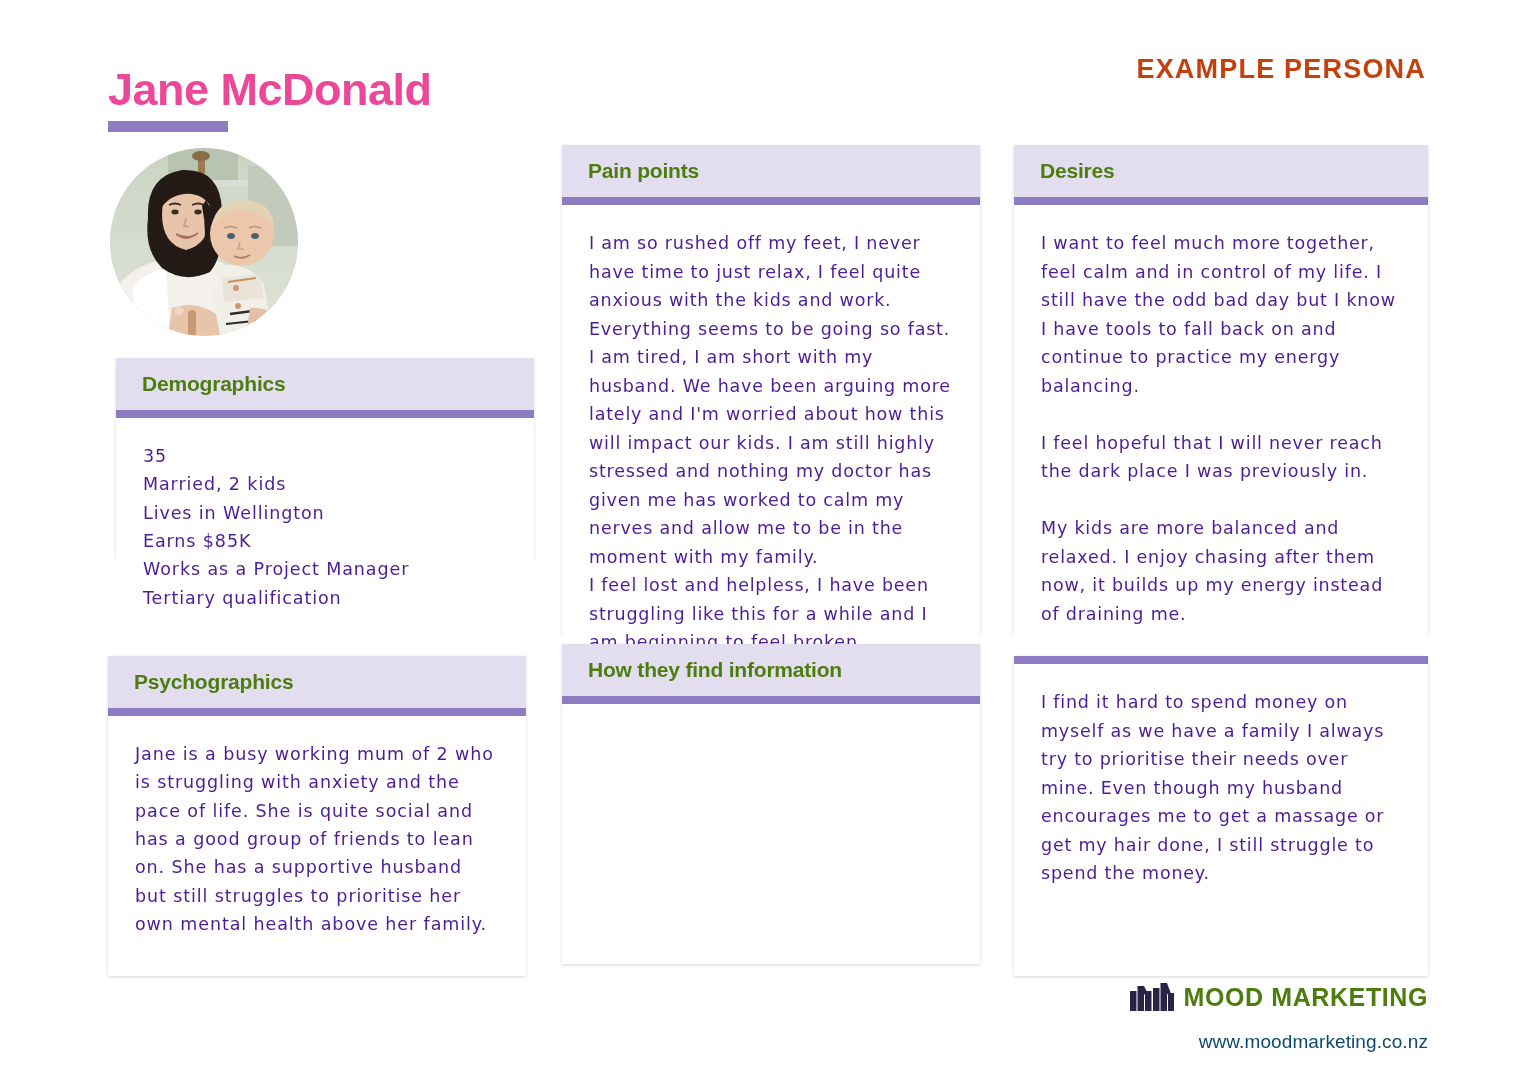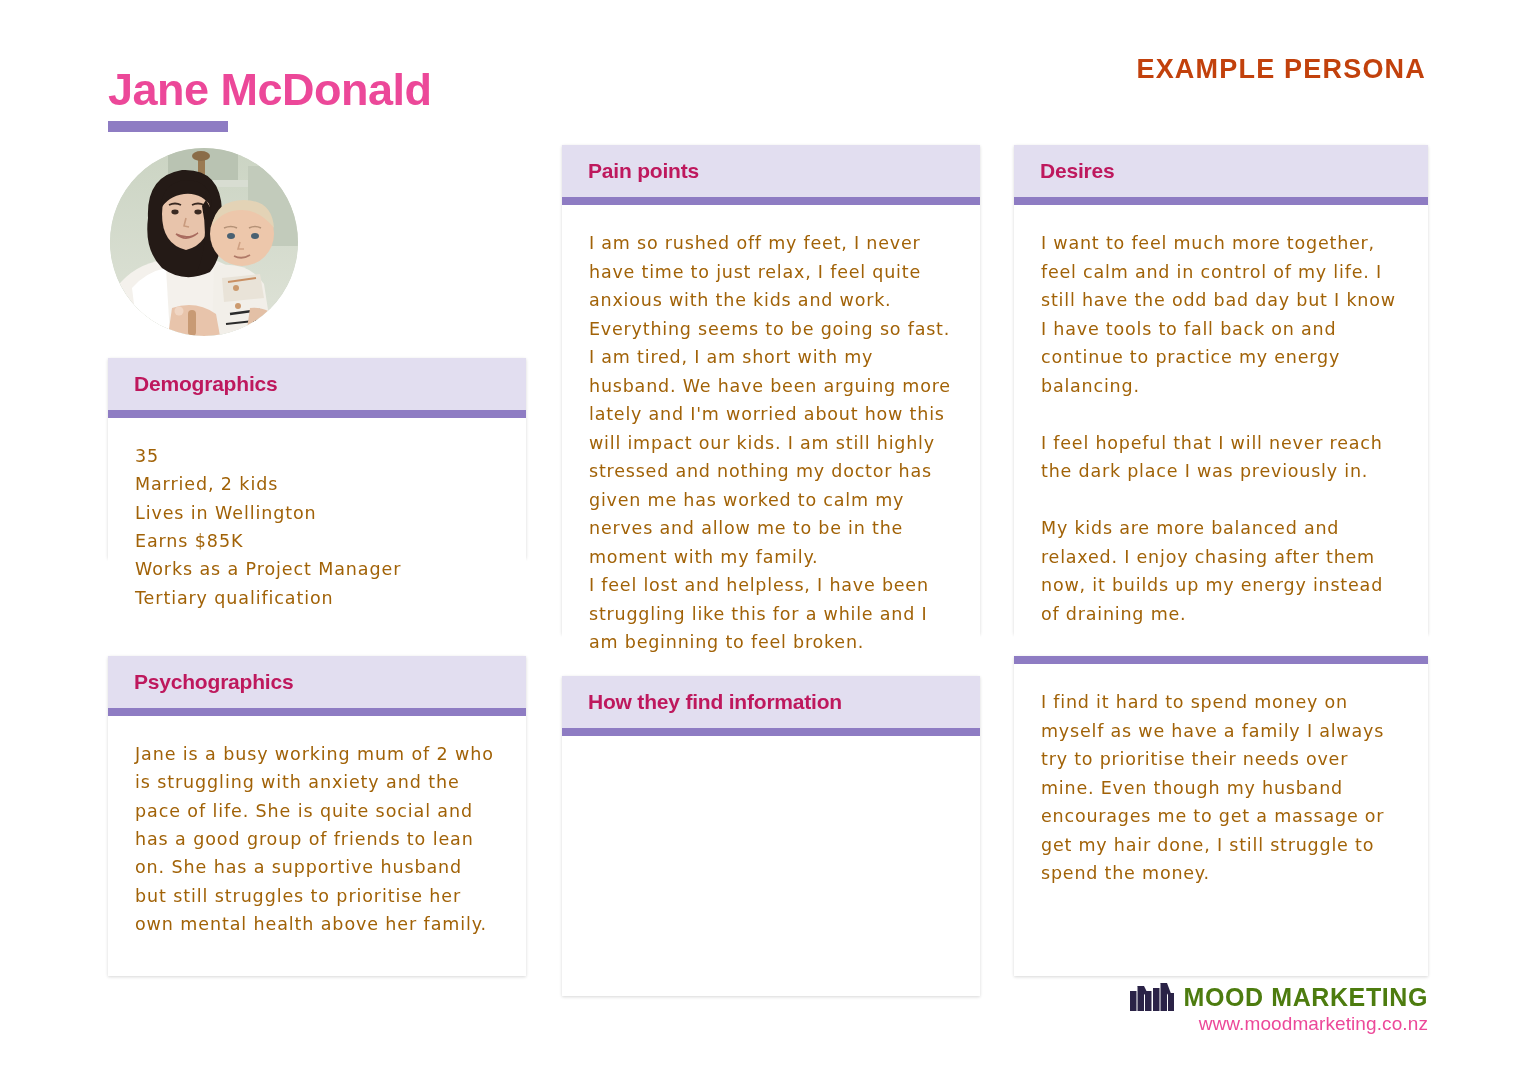--- a/index.html
+++ b/index.html
@@ -68,46 +68,46 @@
     background: #E2DEF0;
     height: 52px;
     display: flex;
     align-items: center;
     padding-left: 26px;
     box-sizing: border-box;
   }
   .card-head-title {
     font-size: 21px;
     font-weight: bold;
-    color: #be185d;
+    color: #4d7c0f;
     letter-spacing: -0.2px;
   }
   .accent-bar {
     height: 8px;
     background: #8E7CC3;
   }
   .card-body {
     padding: 24px 26px 20px 27px;
     box-sizing: border-box;
     font-family: "DejaVu Sans", sans-serif;
     font-size: 17.5px;
     line-height: 1.62;
     letter-spacing: 0.9px;
-    color: #a16207;
+    color: #4c1d95;
     white-space: pre-wrap;
     background: #ffffff;
   }
   .card-body.tight { letter-spacing: 0.8px; line-height: 1.63; }
 
   
-  #card-demographics { left: 108px;  top: 358px; width: 418px; height: 200px; }
+  #card-demographics { left: 116px;  top: 358px; width: 418px; height: 200px; }
   #card-psychographics { left: 108px; top: 656px; width: 418px; height: 320px; }
   
   #card-pain        { left: 562px;  top: 145px; width: 418px; height: 489px; }
-  #card-findinfo    { left: 562px;  top: 676px; width: 418px; height: 320px; }
+  #card-findinfo    { left: 562px;  top: 644px; width: 418px; height: 320px; }
   
   #card-desires     { left: 1014px; top: 145px; width: 414px; height: 489px; }
   #card-influenced  { left: 1014px; top: 656px; width: 414px; height: 320px; }
 
   
   .brand {
     position: absolute;
     right: 108px;
     top: 982px;
     text-align: right;
@@ -120,23 +120,23 @@
   }
   .brand-mark { display: block; }
   .brand-name {
     font-size: 25px;
     font-weight: bold;
     letter-spacing: 0.6px;
     color: #4d7c0f;
     font-family: "Liberation Sans", sans-serif;
   }
   .brand-url {
-    margin-top: 1px;
+    margin-top: 19px;
     font-size: 19px;
-    color: #ec4899;
+    color: #0c4a6e;
     letter-spacing: 0.1px;
   }
 </style>
 </head>
 <body>
 
 <div class="page-title">Jane McDonald</div>
 <div class="title-underline"></div>
 <div class="example-persona">EXAMPLE PERSONA</div>
 

